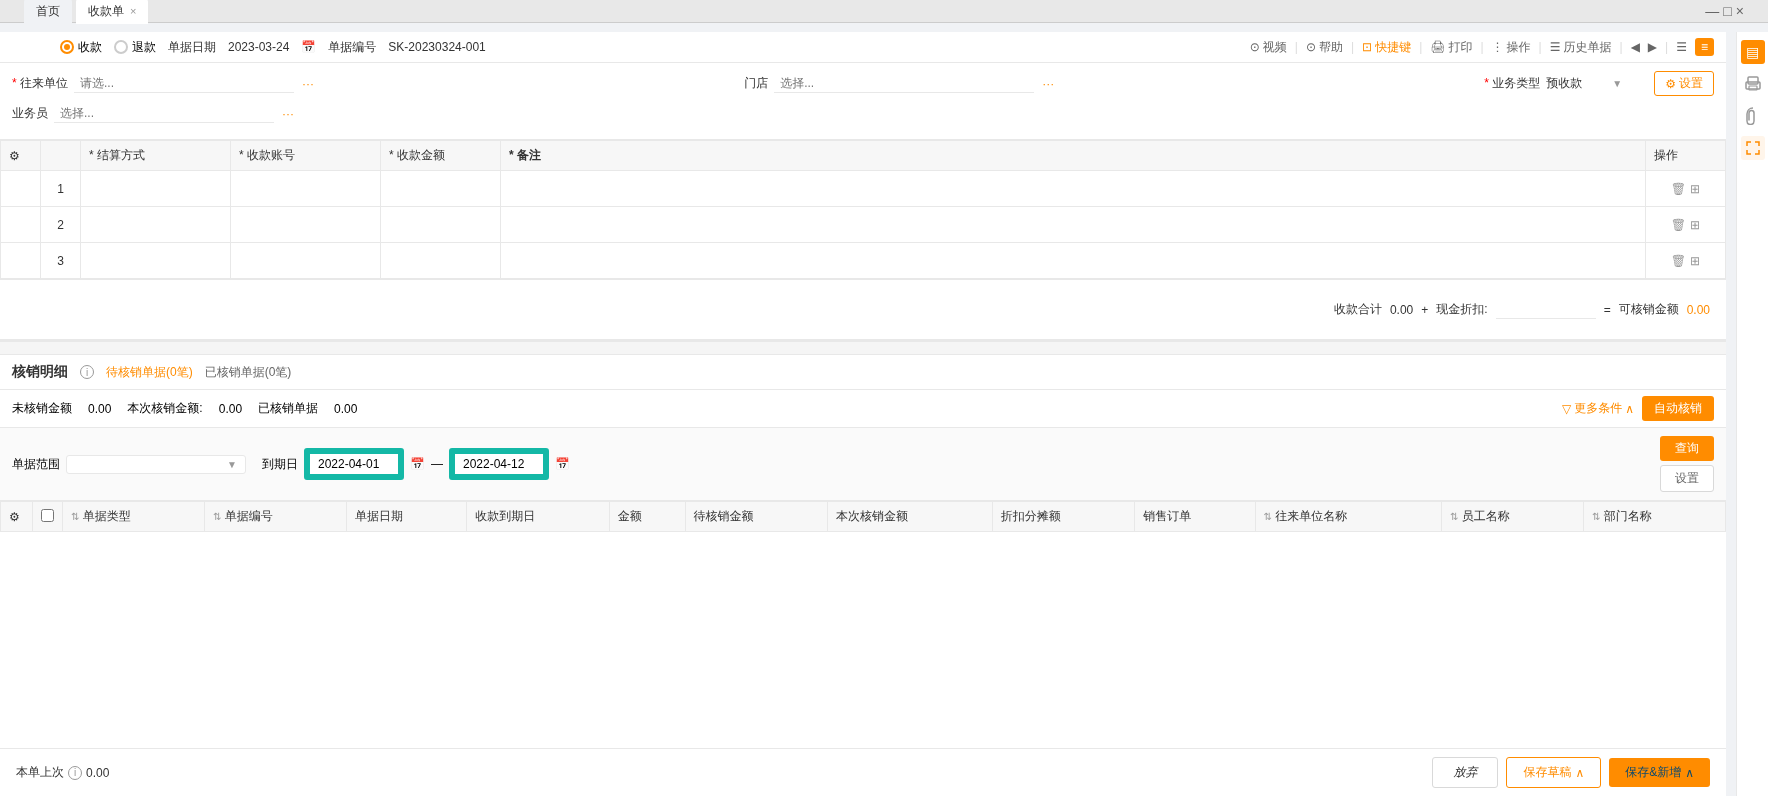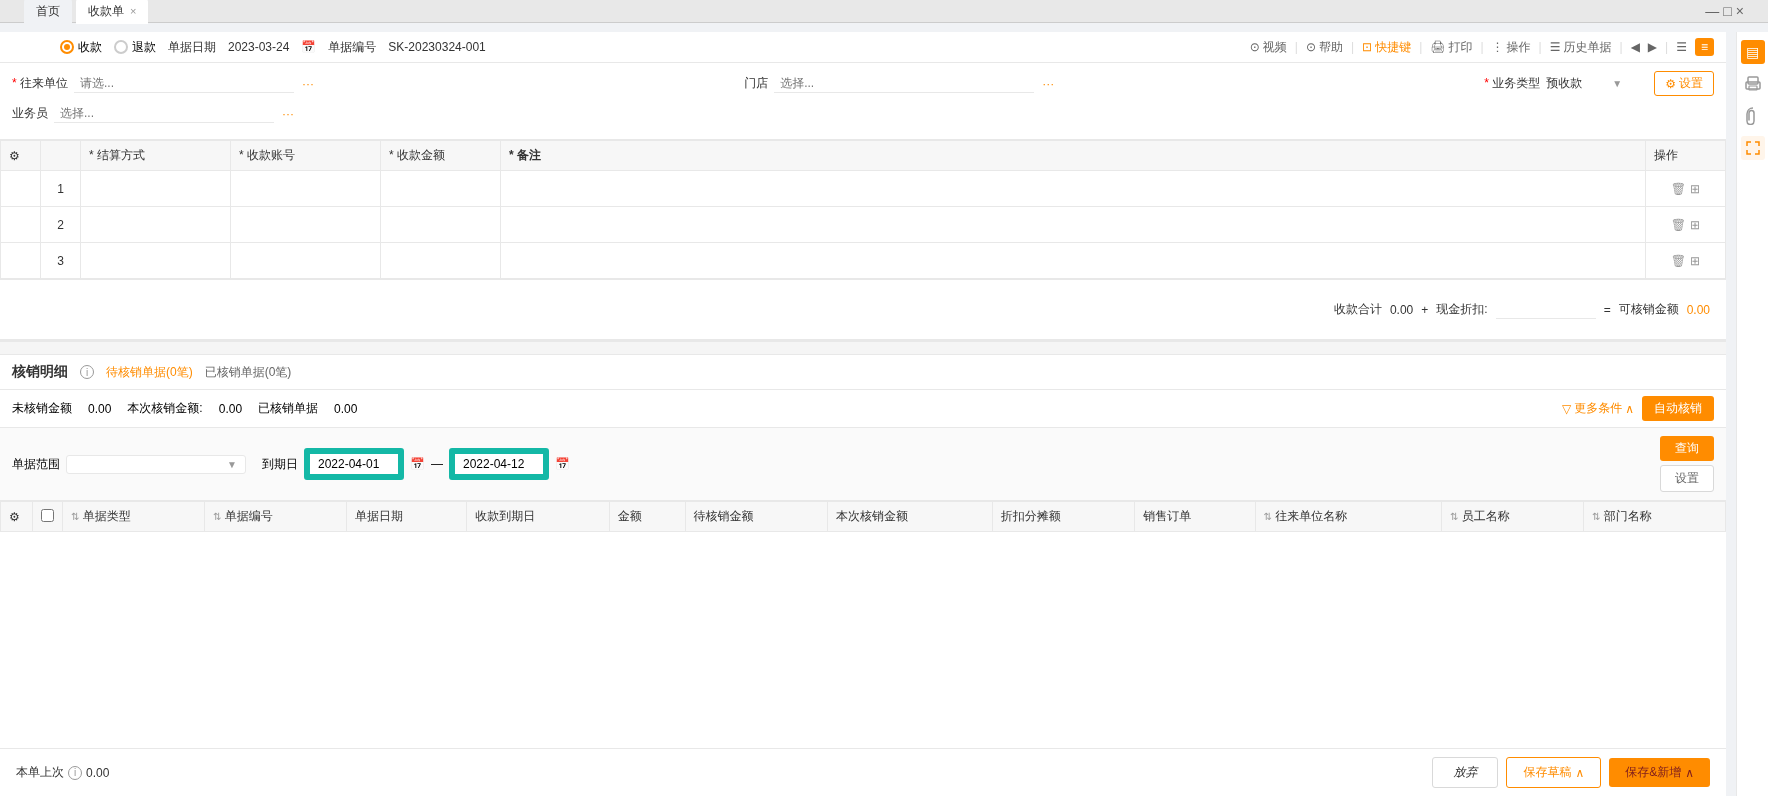--- a/index.html
+++ b/index.html
@@ -218,21 +218,21 @@
     .abandon-btn {
       background: #fff; color: #333; border: 1px solid #d9d9d9;
       padding: 6px 20px; border-radius: 3px; cursor: pointer; font-style: italic;
     }
     .save-draft-btn {
       background: #fff; color: #ff8c00; border: 1px solid #ff8c00;
       padding: 6px 16px; border-radius: 3px; cursor: pointer;
       display: flex; align-items: center; gap: 4px;
     }
     .save-new-btn {
-      background: #ff8c00; color: #7f1d1d; border: none;
+      background: #ff8c00; color: #0c4a6e; border: none;
       padding: 6px 16px; border-radius: 3px; cursor: pointer;
       display: flex; align-items: center; gap: 4px;
     }
 
     
     .right-sidebar {
       position: absolute; right: 0; top: 32px;
       width: 32px;
       display: flex; flex-direction: column; align-items: center;
       gap: 8px; padding: 8px 4px;

